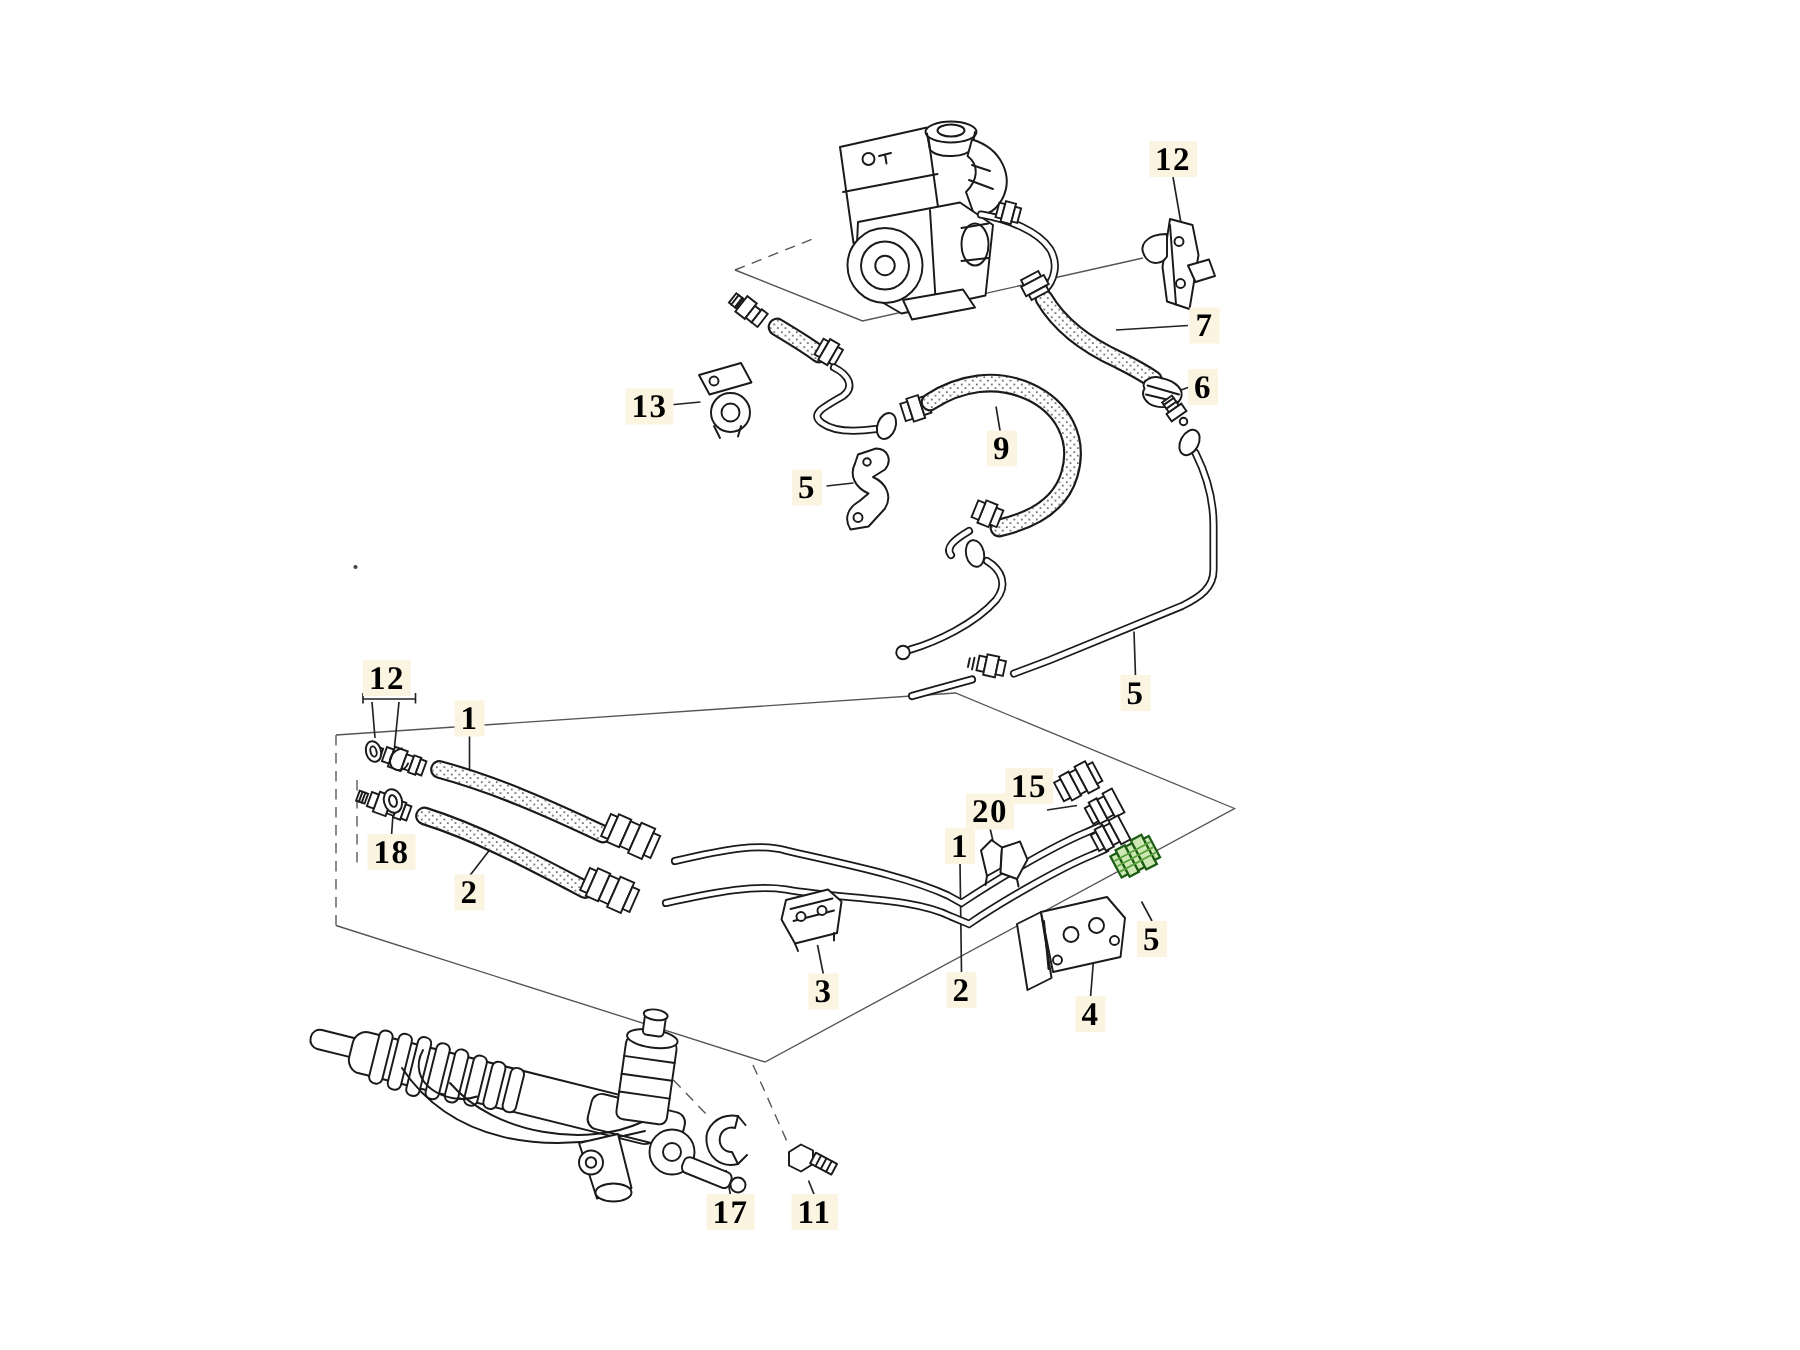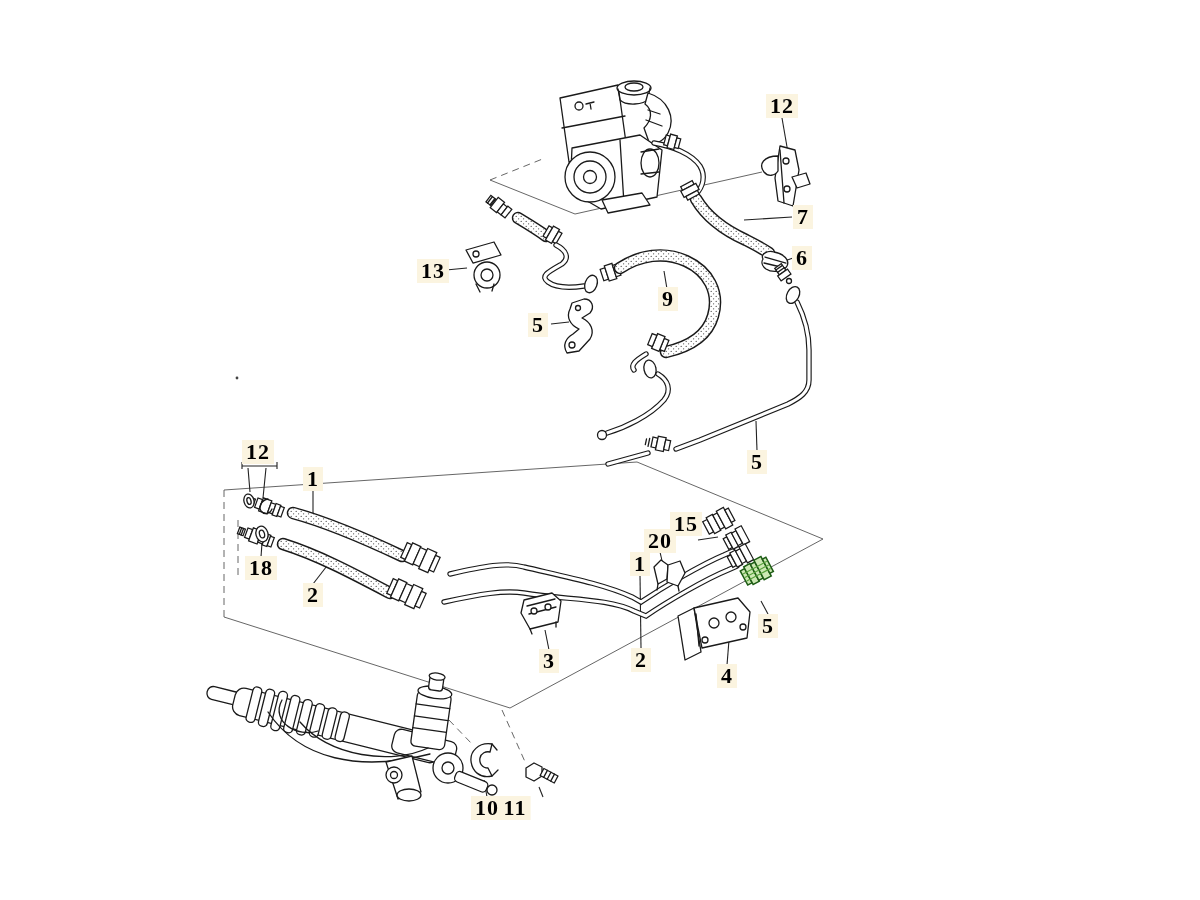--- a/index.html
+++ b/index.html
@@ -395,16 +395,16 @@
 <div class="co" style="left:313px;top:479px">1</div>
 <div class="co" style="left:261px;top:568px">18</div>
 <div class="co" style="left:313px;top:595px">2</div>
 <div class="co" style="left:660px;top:541px">20</div>
 <div class="co" style="left:686px;top:524px">15</div>
 <div class="co" style="left:640px;top:564px">1</div>
 <div class="co" style="left:768px;top:626px">5</div>
 <div class="co" style="left:549px;top:661px">3</div>
 <div class="co" style="left:641px;top:660px">2</div>
 <div class="co" style="left:727px;top:676px">4</div>
-<div class="co" style="left:487px;top:808px">10</div>
-<div class="co" style="left:515px;top:808px">11</div>
+<div class="co" style="left:487px;top:808px">17</div>
+<div class="co" style="left:543px;top:808px">11</div>
 
 </div>
 
 </body></html>

